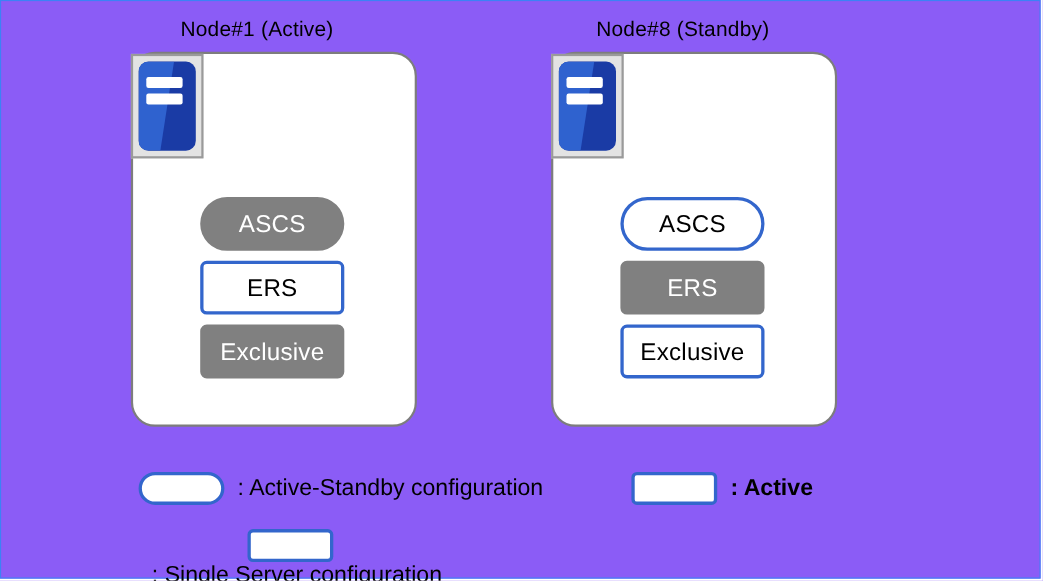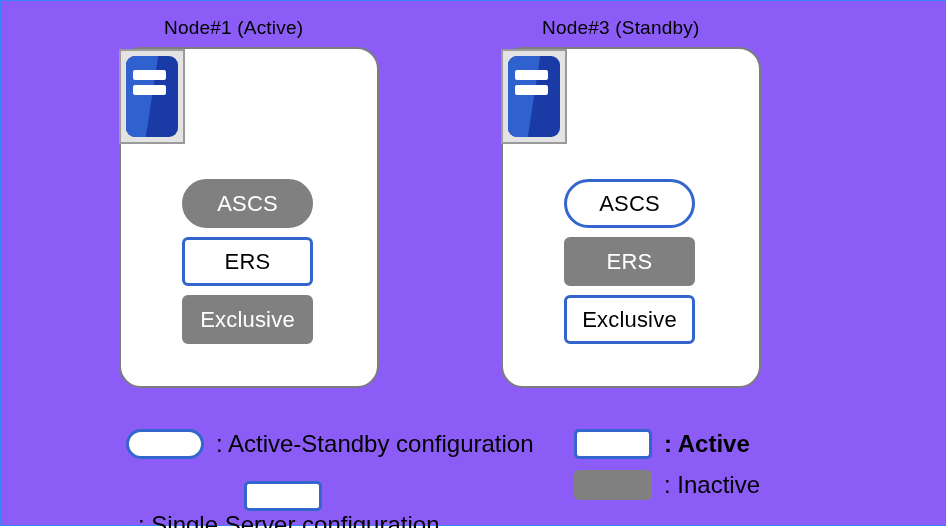--- a/index.html
+++ b/index.html
@@ -116,21 +116,21 @@
   .legend-swatch.state-active {
     background: #ffffff;
     border: 3px solid #3366cc;
   }
   .legend-swatch.state-inactive {
     background: #808080;
     border: 3px solid #808080;
   }
   .legend-label {
     margin-left: 12px;
-    font-size: 24px;
+    font-size: 21px;
     color: #000000;
     white-space: nowrap;
   }
 </style>
 </head>
 <body>
 
 <div id="canvas">
 
   <div class="node-title" style="left:163px; top:16px;">Node#1 (Active)</div>
@@ -144,21 +144,21 @@
       <div class="bar b2"></div>
     </div>
   </div>
 
   <div class="svc shape-pill state-inactive" style="left:181px; top:178px; width:131px; height:49px;">ASCS</div>
 
   <div class="svc shape-rect state-active" style="left:181px; top:236px; width:131px; height:49px;">ERS</div>
 
   <div class="svc shape-rect state-inactive" style="left:181px; top:294px; width:131px; height:49px;">Exclusive</div>
 
-  <div class="node-title" style="left:541px; top:16px;">Node#3 (Standby)</div>
+  <div class="node-title" style="left:541px; top:16px;">Node#8 (Standby)</div>
 
   <div class="node-box" style="left:500px; top:46px; width:260px; height:341px;"></div>
 
   <div class="server-icon" style="left:500px; top:48px;">
     <div class="body">
       <div class="sheen"></div>
       <div class="bar b1"></div>
       <div class="bar b2"></div>
     </div>
   </div>
@@ -177,18 +177,14 @@
   <div class="legend-row" style="left:125px; top:480px;flex-direction:column;">
     <div class="legend-swatch shape-rect state-active"></div>
     <div class="legend-label">: Single Server configuration</div>
   </div>
 
   <div class="legend-row" style="left:573px; top:428px;font-weight:bold;">
     <div class="legend-swatch shape-rect state-active"></div>
     <div class="legend-label">: Active</div>
   </div>
 
-  <div class="legend-row" style="left:573px; top:469px;">
-    <div class="legend-swatch shape-rect state-inactive"></div>
-    <div class="legend-label">: Inactive</div>
-  </div>
 
 </div>
 
 </body></html>

